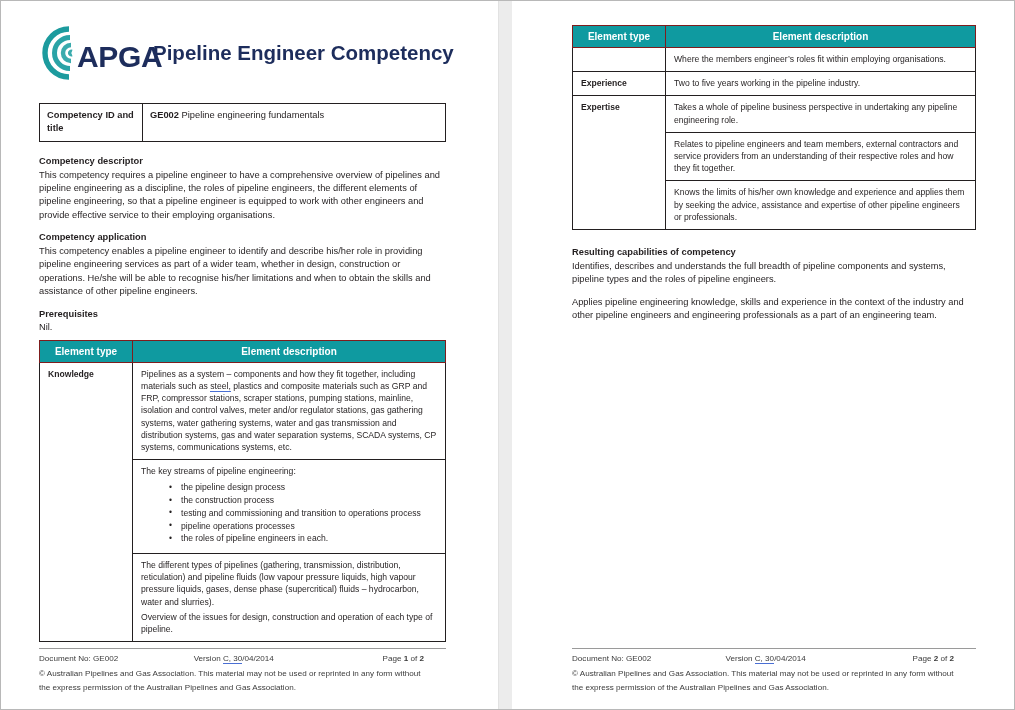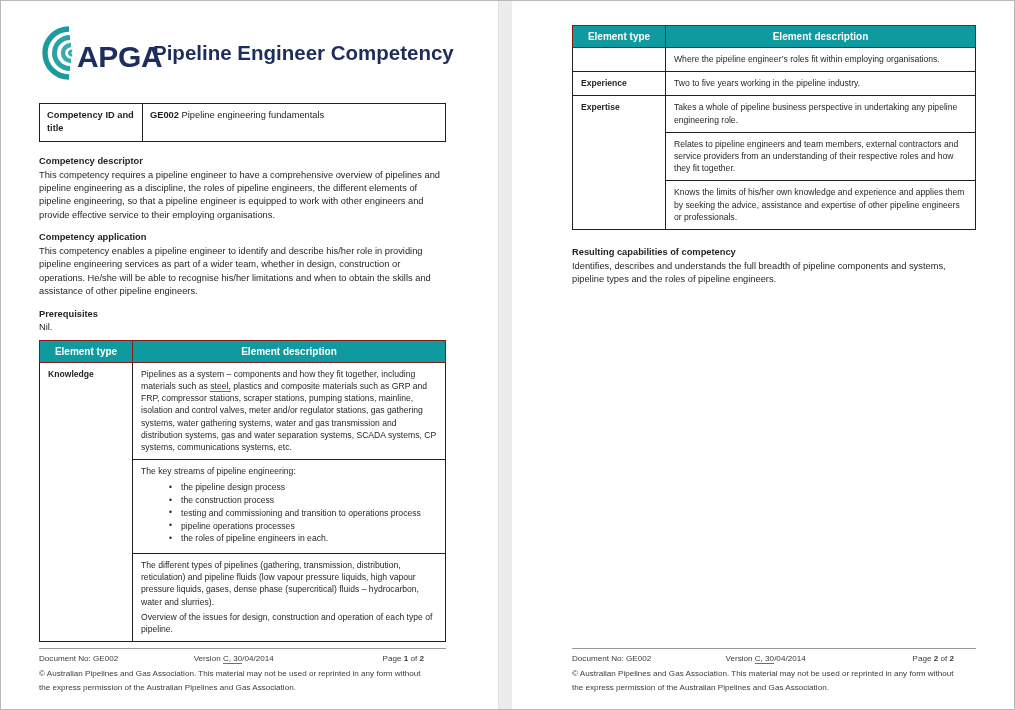--- a/index.html
+++ b/index.html
@@ -301,21 +301,21 @@
       <table class="elements" style="margin-top:0;">
         <thead>
           <tr>
             <th class="type-col">Element type</th>
             <th>Element description</th>
           </tr>
         </thead>
         <tbody>
           <tr>
             <td class="type-cell"></td>
-            <td class="desc-cell">Where the pipeline engineer’s roles fit within employing organisations.</td>
+            <td class="desc-cell">Where the members engineer’s roles fit within employing organisations.</td>
           </tr>
           <tr>
             <td class="type-cell">Experience</td>
             <td class="desc-cell">Two to five years working in the pipeline industry.</td>
           </tr>
           <tr>
             <td class="type-cell" rowspan="3">Expertise</td>
             <td class="desc-cell">Takes a whole of pipeline business perspective in undertaking any pipeline engineering role.</td>
           </tr>
           <tr>
@@ -324,20 +324,21 @@
           <tr>
             <td class="desc-cell">Knows the limits of his/her own knowledge and experience and applies them by seeking the advice, assistance and expertise of other pipeline engineers or professionals.</td>
           </tr>
         </tbody>
       </table>
 
       <div style="height:16px;"></div>
 
       <div class="sec-head">Resulting capabilities of competency</div>
       <p class="body">Identifies, describes and understands the full breadth of pipeline components and systems, pipeline types and the roles of pipeline engineers.</p>
+      <p class="body gap">Applies pipeline engineering knowledge, skills and experience in the context of the industry and other pipeline engineers and engineering professionals as a part of an engineering team.</p>
 
     </div>
 
     <div class="footer">
       <div class="footer-rule"></div>
       <div class="footer-row">
         <div class="f-left">Document No: GE002</div>
         <div class="f-center"><span>Version </span><span class="grammar">C, 30</span><span>/04/2014</span></div>
         <div class="f-right"><span>Page </span><span class="bold-inline">2</span><span> of </span><span class="bold-inline">2</span></div>
       </div>

